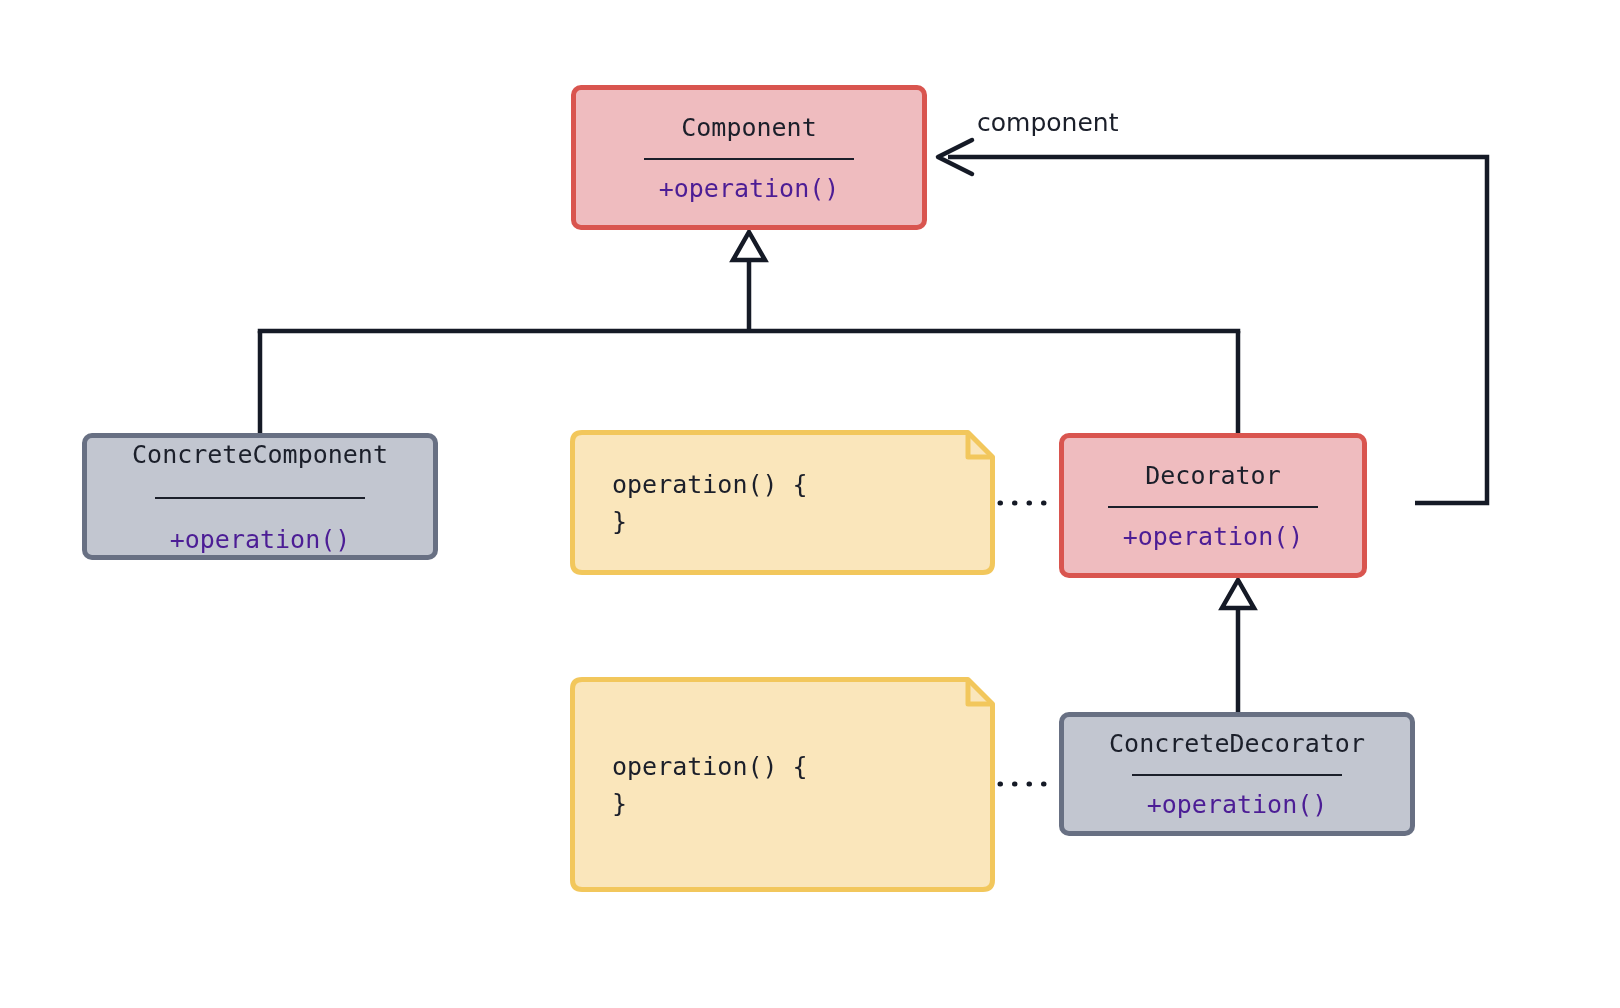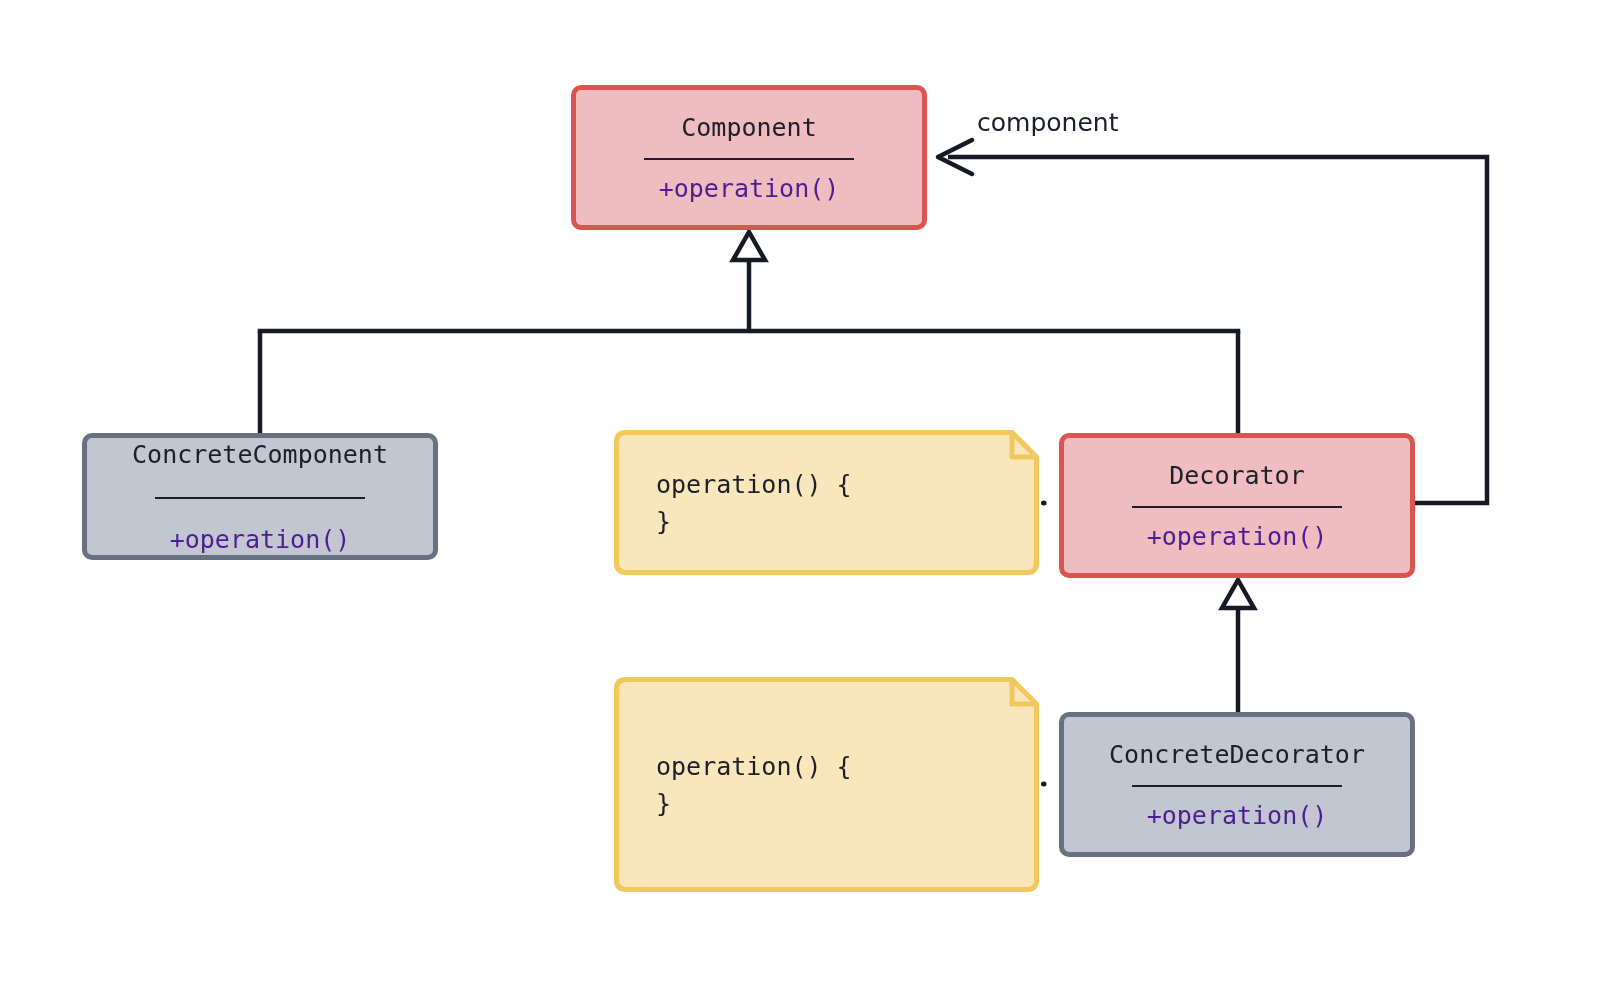--- a/index.html
+++ b/index.html
@@ -64,21 +64,20 @@
     color: #4c1d95;
     line-height: 1;
     white-space: nowrap;
   }
 
   
   .uml-note {
     position: absolute;
     box-sizing: border-box;
     z-index: 5;
-    margin-left: 44px;
   }
   .uml-note .note-svg {
     position: absolute;
     left: 0;
     top: 0;
     overflow: visible;
   }
   .note-text {
     position: absolute;
     left: 42px;
@@ -155,27 +154,27 @@
     <div class="class-divider"></div>
     <div class="class-member">+operation()</div>
   </div>
 
   <div class="uml-class concrete-style" style="left:82px; top:433px; width:356px; height:127px;gap:12px;">
     <div class="class-name">ConcreteComponent</div>
     <div class="class-divider"></div>
     <div class="class-member">+operation()</div>
   </div>
 
-  <div class="uml-class abstract-style" style="left:1059px; top:433px; width:356px; height:145px;">
+  <div class="uml-class abstract-style" style="left:1059px; top:433px; width:308px; height:145px;">
     <div class="class-name">Decorator</div>
     <div class="class-divider"></div>
     <div class="class-member">+operation()</div>
   </div>
 
-  <div class="uml-class concrete-style" style="left:1059px; top:712px; width:356px; height:145px;">
+  <div class="uml-class concrete-style" style="left:1059px; top:712px; width:356px; height:124px;">
     <div class="class-name">ConcreteDecorator</div>
     <div class="class-divider"></div>
     <div class="class-member">+operation()</div>
   </div>
 
   <div class="uml-note" style="left:570px; top:430px; width:425px; height:145px;">
     <svg class="note-svg" width="425" height="145" viewBox="0 0 425 145">
       <path d="M 12 2.5 L 398 2.5 L 422.5 27 L 422.5 133 Q 422.5 142.5 413 142.5
                L 12 142.5 Q 2.5 142.5 2.5 133 L 2.5 12 Q 2.5 2.5 12 2.5 Z" fill="#fae6bb" stroke="#f2c75c" stroke-width="5" stroke-linejoin="round"></path>
       <path d="M 398 2.5 L 398 27 L 422.5 27" fill="none" stroke="#f2c75c" stroke-width="5" stroke-linejoin="round"></path>

